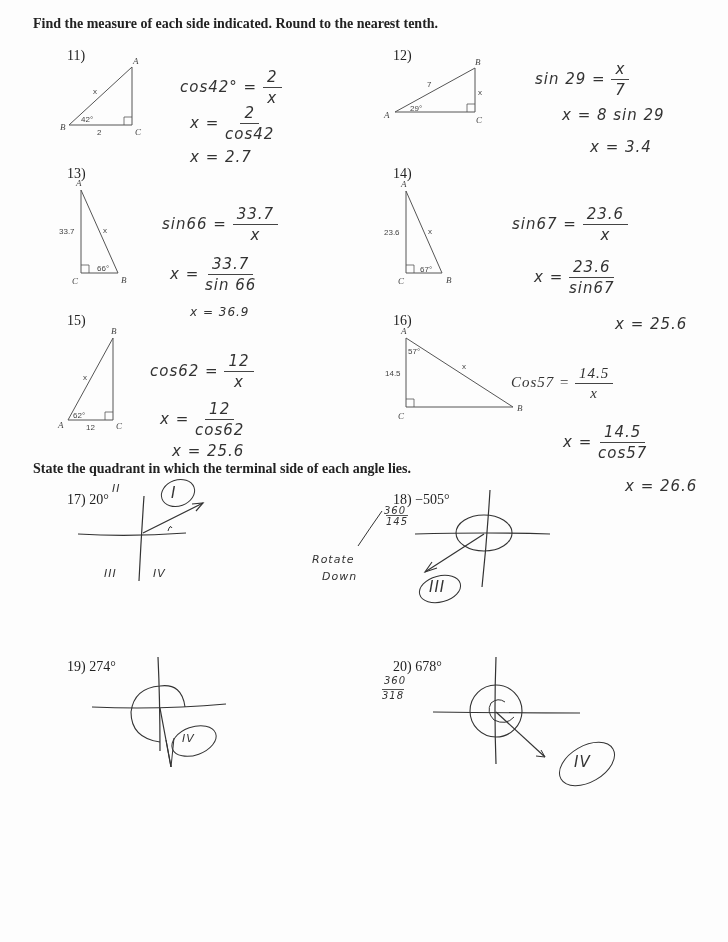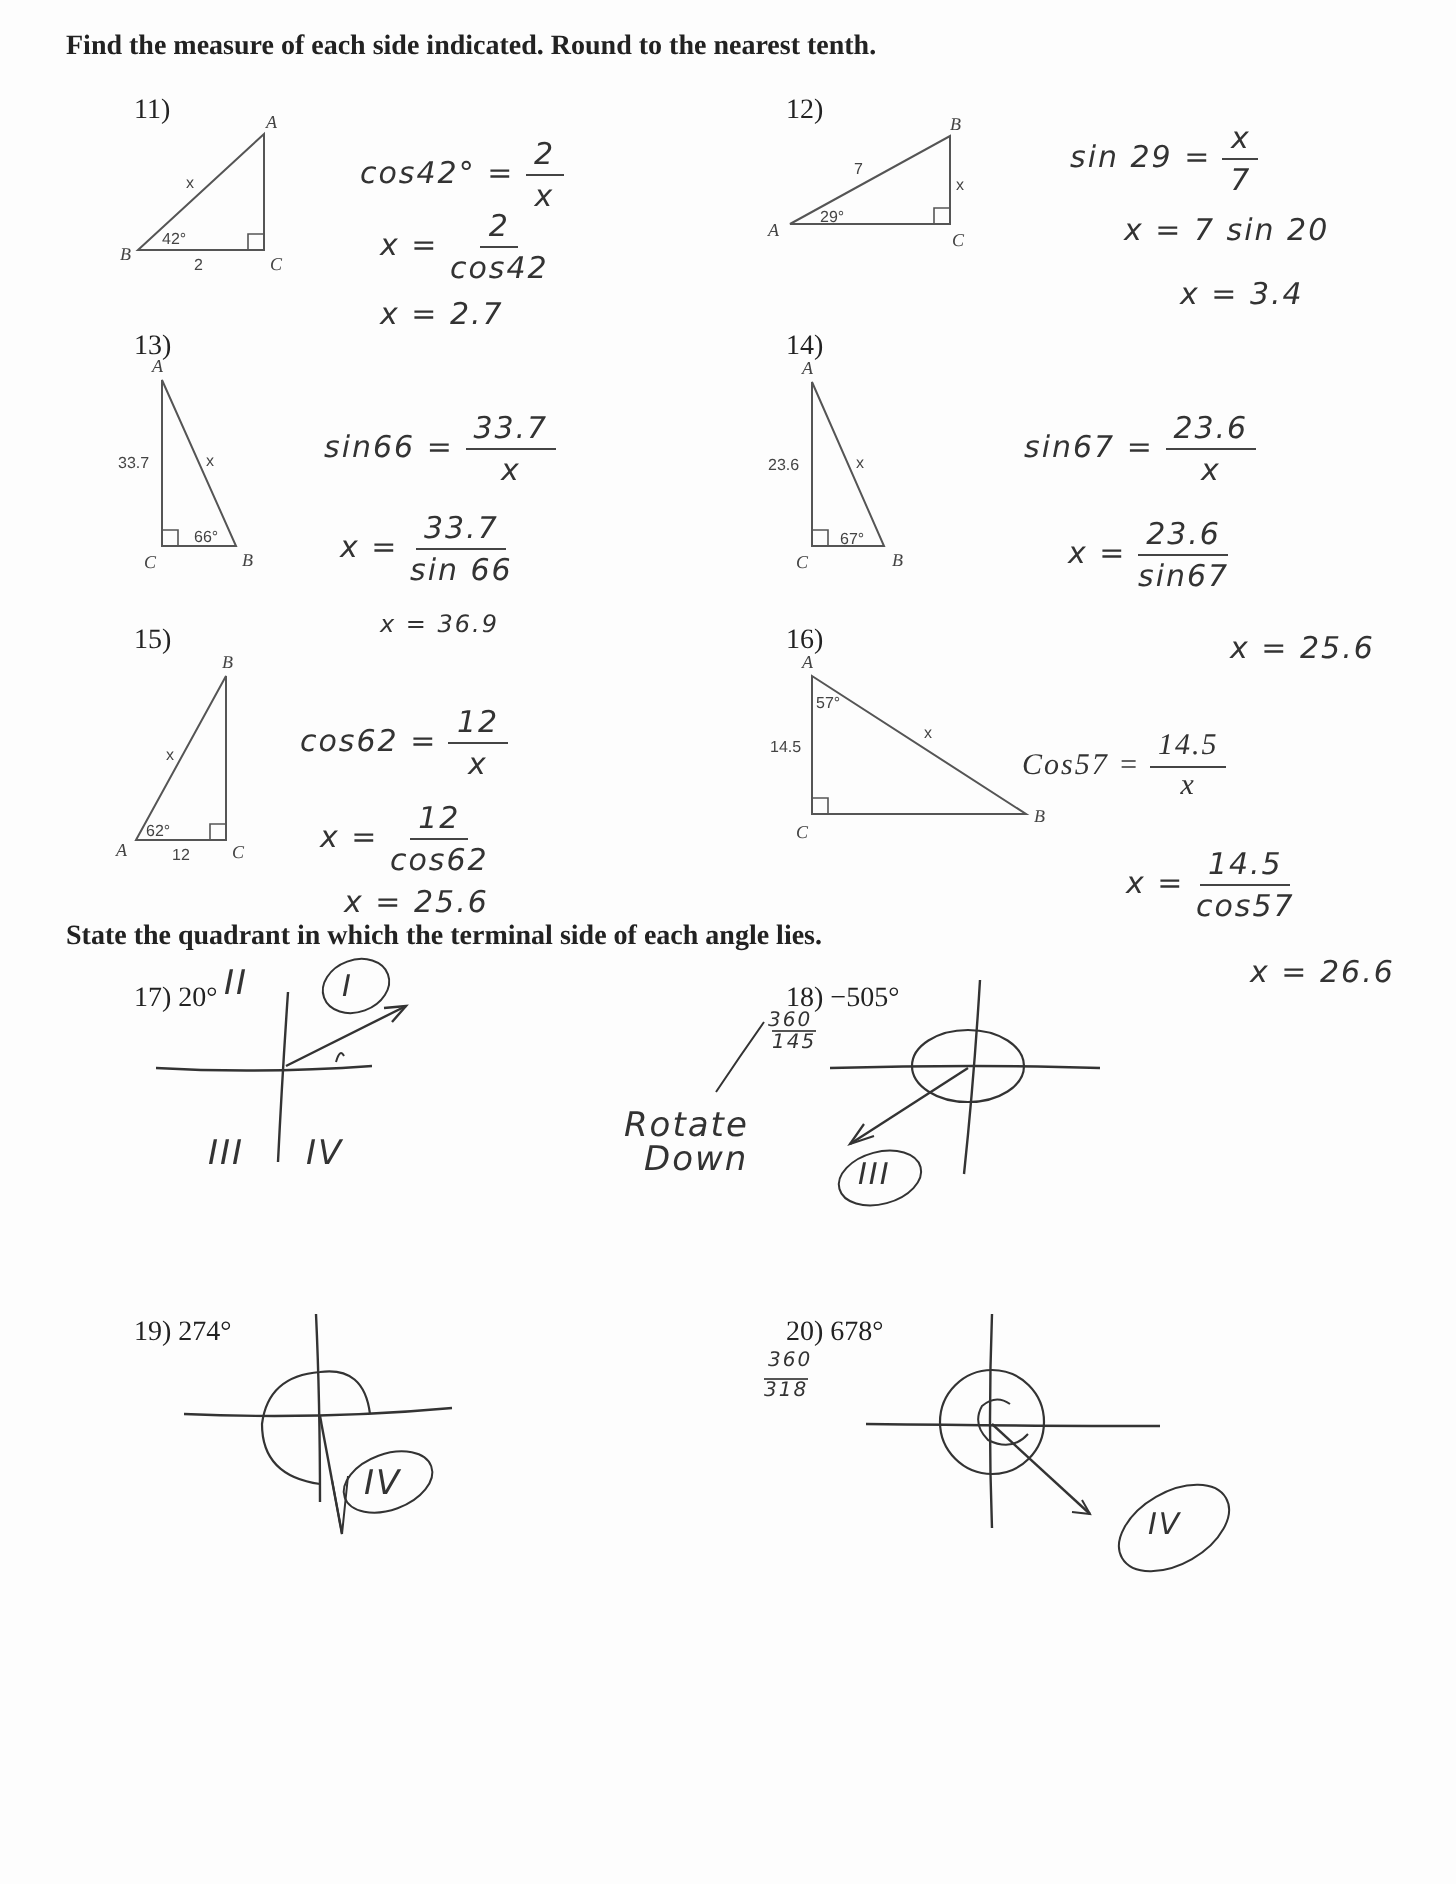--- a/index.html
+++ b/index.html
@@ -7,21 +7,21 @@
     width: 728px; height: 942px; background: #fdfdfd; position: relative; overflow: hidden;
     font-family: "Liberation Serif", serif; color: #222;
   }
   .abs { position: absolute; }
   .heading { font-weight: bold; font-size: 14px; white-space: nowrap; }
   .qnum { font-size: 14px; white-space: nowrap; margin-left: 34px; }
   .hand {
     font-family: "DejaVu Sans", sans-serif; font-style: italic; color: #333;
     font-size: 15px; white-space: nowrap; letter-spacing: 1px; font-weight: 300;
   }
-  .hand.sm { font-size: 17px; }
+  .hand.sm { font-size: 11px; }
   .hand.xs { font-size: 10px; }
   .frac { display: inline-flex; flex-direction: column; align-items: center; vertical-align: middle; }
   .frac .num { border-bottom: 1.4px solid #444; padding: 0 4px 1px; }
   .frac .den { padding-top: 1px; }
   .lbl { font-family: "Liberation Sans", sans-serif; font-size: 8px; color: #444; white-space: nowrap; }
   .vlbl { font-family: "Liberation Serif", serif; font-style: italic; font-size: 9px; color: #444; }
   svg { position: absolute; overflow: visible; }
 </style>
 </head>
 <body>
@@ -68,21 +68,21 @@
 <span class="abs lbl" style="left:427px;top:80px;">7</span>
 <span class="abs lbl" style="left:478px;top:88px;">x</span>
 
 <div class="abs hand" style="left:535px;top:60px;">
   <span>sin 29 =</span>
   <span class="frac">
       <span class="num">x</span>
       <span class="den">7</span>
     </span>
 </div>
-<div class="abs hand" style="left:562px;top:106px;">x = 7 sin 20</div>
+<div class="abs hand" style="left:562px;top:106px;">x = 8 sin 29</div>
 <div class="abs hand" style="left:590px;top:138px;">x = 3.4</div>
 
 <div class="abs qnum" style="left:33px; top:166px;">13)</div>
 <svg style="left:0;top:0;" width="728" height="942">
   <polygon points="81,190 81,273 118,273" fill="none" stroke="#555" stroke-width="1"></polygon>
   <polyline points="81,265 89,265 89,273" fill="none" stroke="#555" stroke-width="0.8"></polyline>
 </svg>
 <span class="abs vlbl" style="left:76px;top:178px;">A</span>
 <span class="abs vlbl" style="left:121px;top:275px;">B</span>
 <span class="abs vlbl" style="left:72px;top:276px;">C</span>

